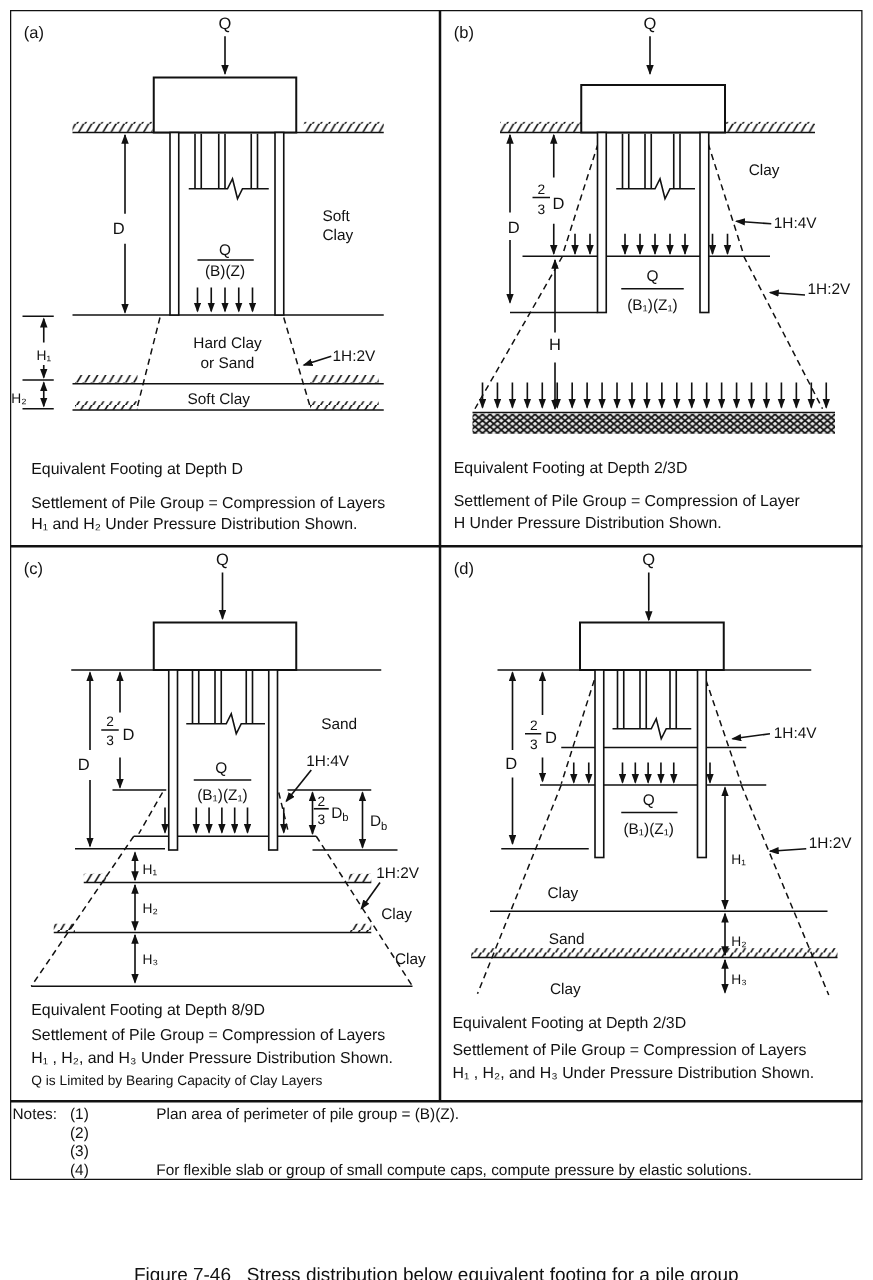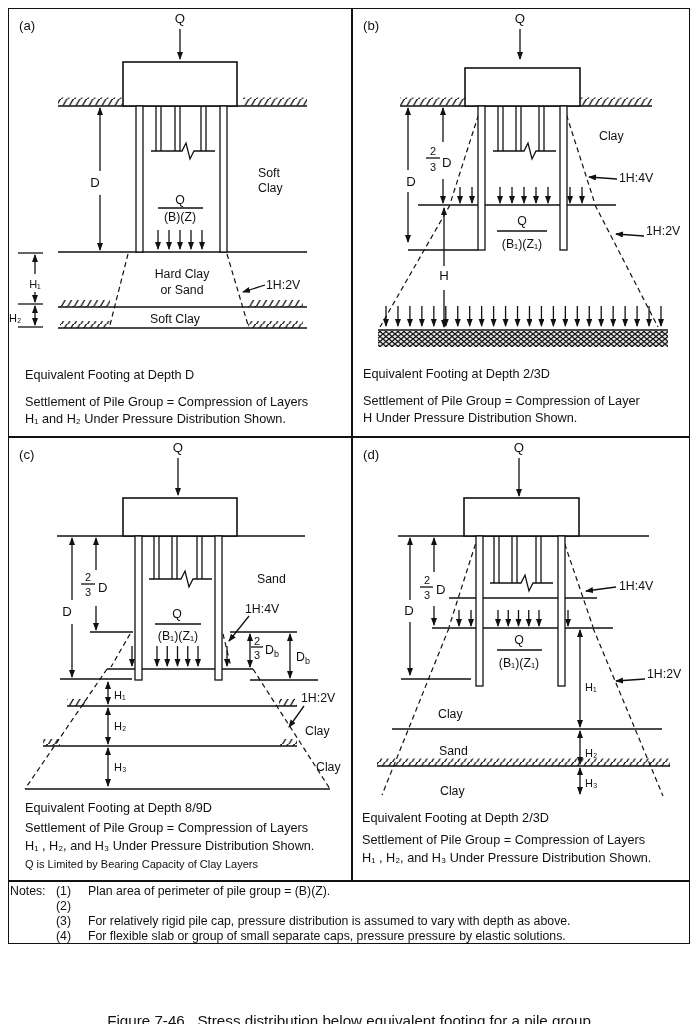--- a/index.html
+++ b/index.html
@@ -20,21 +20,21 @@
   svg rect.stip{fill:url(#stip);stroke:none;}
   svg text{font-size:12.3px;fill:#111;font-family:"Liberation Sans","DejaVu Sans",sans-serif;}
   svg text.t13{font-size:13.2px;} svg text.t11{font-size:11px;}
   svg text.capt{font-size:12.7px;}
   svg .sub{font-size:9px;}
   .mid{text-anchor:middle;}
   .notes{position:absolute;left:10px;top:884px;width:676px;font-size:12.3px;line-height:15px;}
   .nrow{display:flex;}
   .nlab{width:46px;flex:none;}
   .nnum{width:32px;flex:none;}
-  .ntxt{flex:1;}
+  .ntxt{flex:1;margin-left:37px;}
   .figcap{position:absolute;left:0;top:963px;width:698px;text-align:center;font-size:15.2px;line-height:23px;white-space:pre-wrap;}
 </style>
 </head>
 <body>
 
 <div class="stage">
   <div class="frame"></div>
   <div class="vdiv"></div>
   <div class="hdiv"></div>
   <div class="ndiv"></div>
@@ -375,26 +375,25 @@
       <span class="nnum">(1)</span>
       <span class="ntxt">Plan area of perimeter of pile group = (B)(Z).</span>
     </div>
     <div class="nrow">
       <span class="nlab"></span>
       <span class="nnum">(2)</span>
     </div>
     <div class="nrow">
       <span class="nlab"></span>
       <span class="nnum">(3)</span>
-      <span class="ntxt">For relatively rigid pile cap, pressure distribution is assumed to vary with depth as above.</span>
     </div>
     <div class="nrow">
       <span class="nlab"></span>
       <span class="nnum">(4)</span>
-      <span class="ntxt">For flexible slab or group of small separate caps, pressure pressure by elastic solutions.</span>
+      <span class="ntxt">For flexible slab or group of small compute caps, compute pressure by elastic solutions.</span>
     </div>
   </div>
 
   <div class="figcap">
     <div>Figure 7-46   Stress distribution below equivalent footing for a pile group</div>
     
   </div>
 </div>
 
 </body></html>

